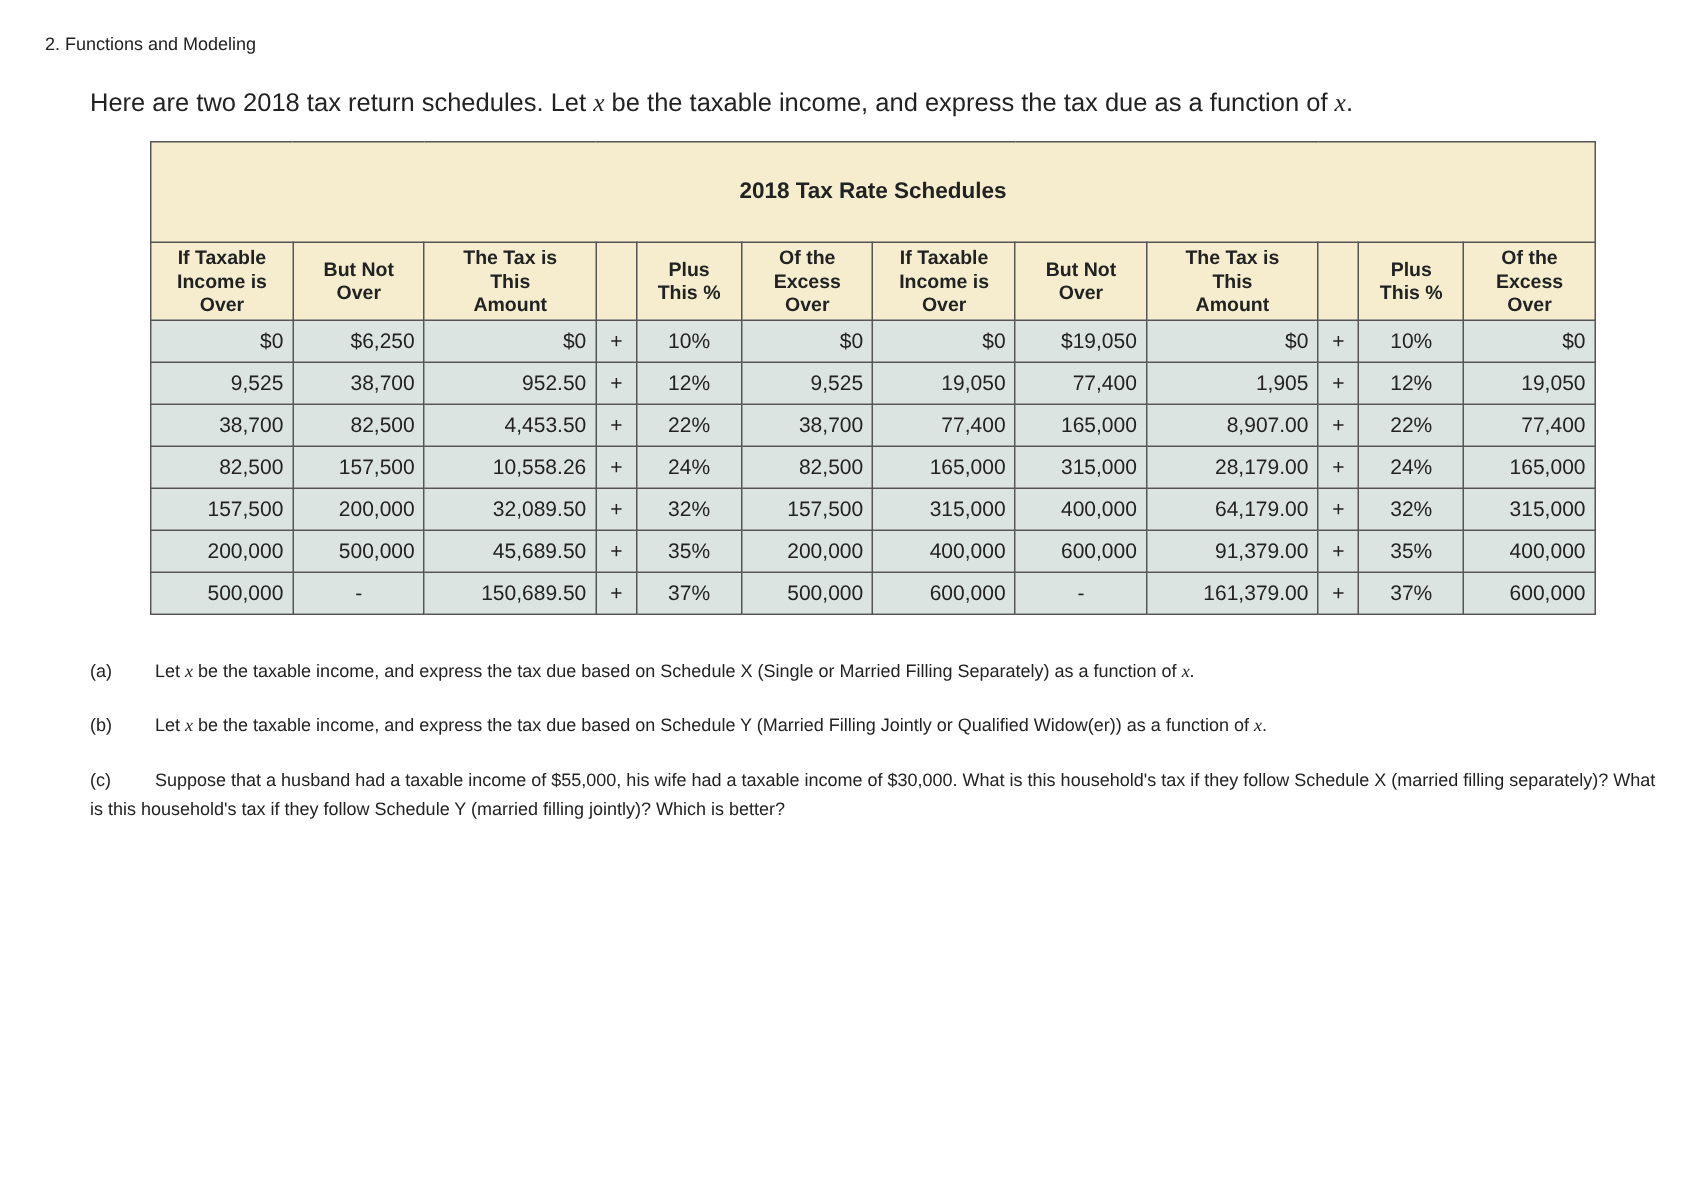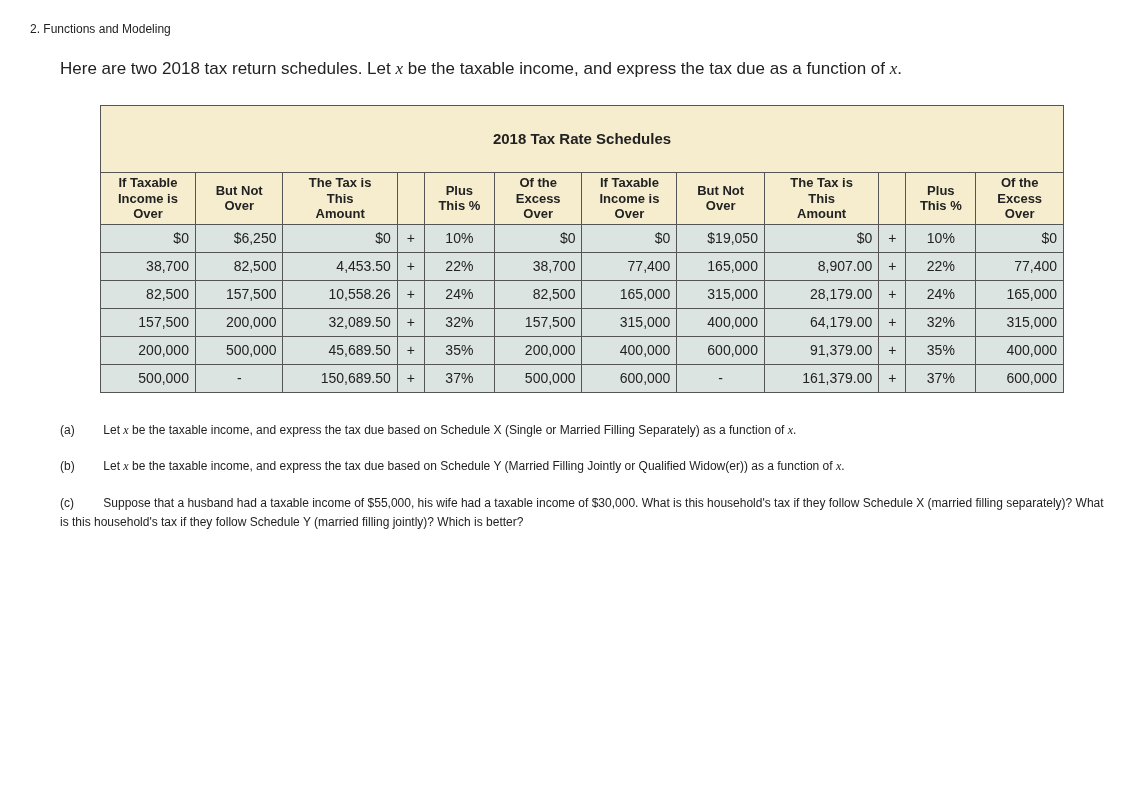--- a/index.html
+++ b/index.html
@@ -5,21 +5,21 @@
 body {
   font-family: Arial, Helvetica, sans-serif;
   font-size: 16px;
   color: #222;
   margin: 0;
   padding: 20px 30px;
   line-height: 1.5;
   background: #fff;
 }
 .heading { font-size: 12px; margin-bottom: 18px; }
-.intro { margin-left: 30px; margin-bottom: 23px; font-size: 17px; }
+.intro { margin-left: 30px; margin-bottom: 12px; font-size: 17px; }
 .italic { font-style: italic; font-family: 'Times New Roman', serif; }
 .table-wrap { margin-left: 70px; margin-right: 40px; margin-bottom: 28px; }
 table { border-collapse: collapse; width: 100%; font-size: 14px; }
 td, th { border: 1px solid #555; padding: 3px 6px; text-align: center; vertical-align: middle; }
 .title-row td { background: #f5edce; font-weight: bold; font-size: 15px; padding: 22px; }
 .sub-row td { background: #f5edce; font-weight: bold; padding: 5px; }
 .hdr td { background: #f5edce; font-weight: bold; font-size: 13px; padding: 2px 4px; line-height: 1.2; }
 .data td { background: #dce4e1; padding: 3px 6px; }
 .right { text-align: right; }
 .plus { width: 14px; }
@@ -61,20 +61,34 @@
     <td class="right">$0</td>
     <td class="plus">+</td>
     <td>10%</td>
     <td class="right">$0</td>
     <td class="right">$0</td>
     <td class="right">$19,050</td>
     <td class="right">$0</td>
     <td class="plus">+</td>
     <td>10%</td>
     <td class="right">$0</td>
+  </tr>
+  <tr class="data">
+    <td class="right">9,525</td>
+          <td class="right">38,700</td>
+          <td class="right">952.50</td>
+          <td class="plus">+</td>
+          <td>12%</td>
+          <td class="right">9,525</td>
+    <td class="right">19,050</td>
+          <td class="right">77,400</td>
+          <td class="right">1,905</td>
+          <td class="plus">+</td>
+          <td>12%</td>
+          <td class="right">19,050</td>
   </tr>
   <tr class="data">
     <td class="right">38,700</td>
           <td class="right">82,500</td>
           <td class="right">4,453.50</td>
           <td class="plus">+</td>
           <td>22%</td>
           <td class="right">38,700</td>
     <td class="right">77,400</td>
           <td class="right">165,000</td>

